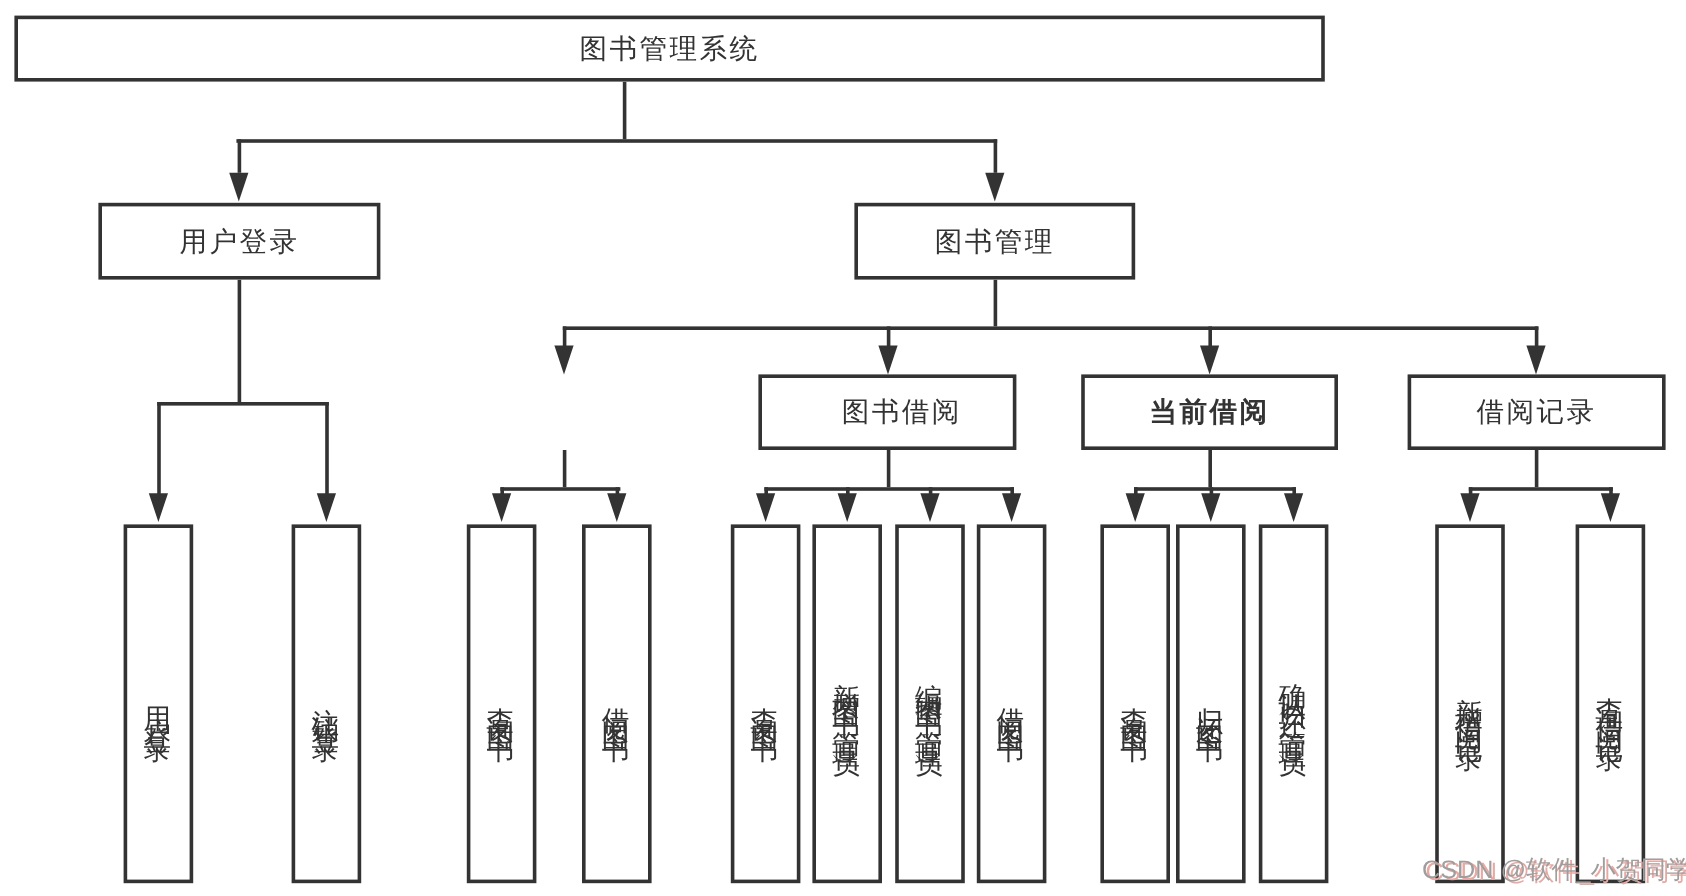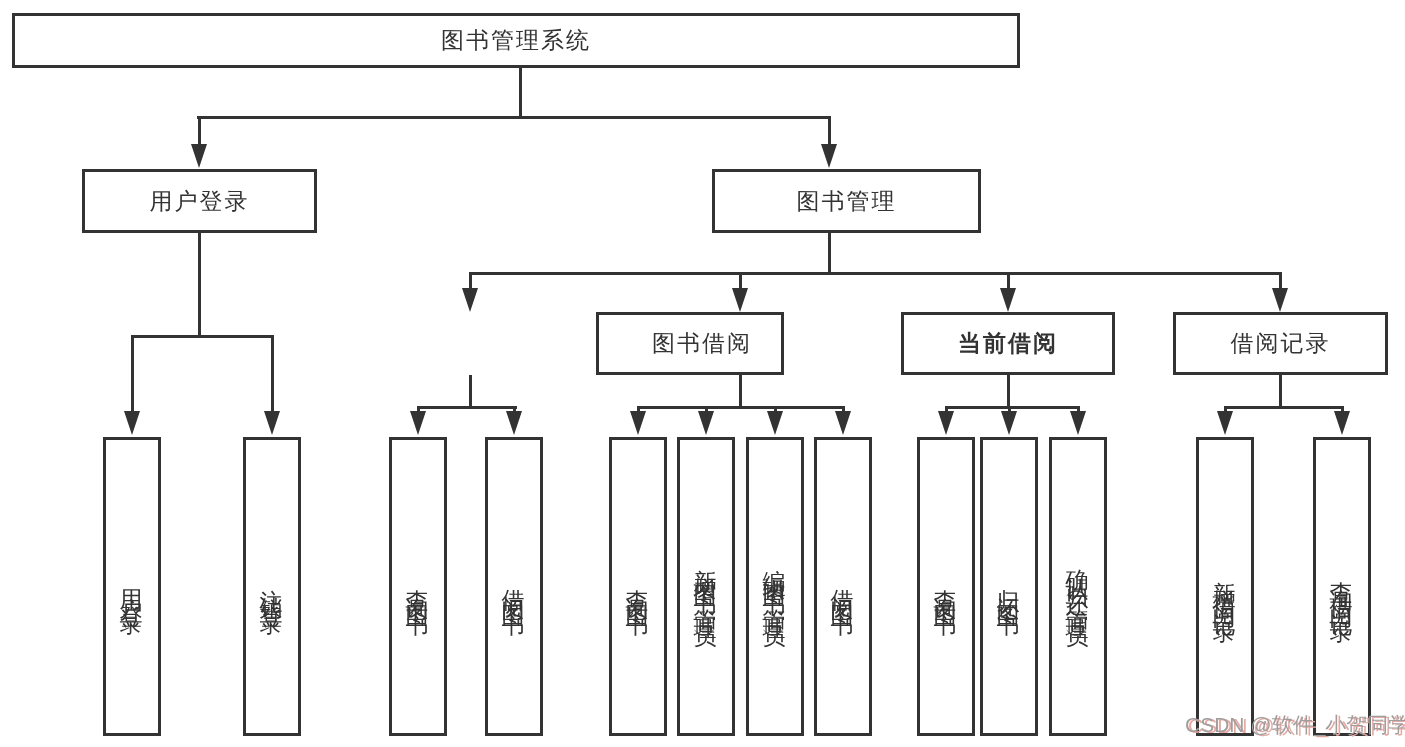--- a/index.html
+++ b/index.html
@@ -114,32 +114,32 @@
   <div class="vl" style="left:1077px;top:406px;height:7px;"></div>
   <div class="ah" style="left:1070px;top:411px;"></div>
 
   <div class="vl" style="left:1279px;top:375px;height:31px;"></div>
   <div class="hl" style="left:1224px;top:406px;width:120px;"></div>
   <div class="vl" style="left:1224px;top:406px;height:7px;"></div>
   <div class="ah" style="left:1217px;top:411px;"></div>
   <div class="vl" style="left:1341px;top:406px;height:7px;"></div>
   <div class="ah" style="left:1334px;top:411px;"></div>
 
-  <div class="hbox" style="left:12px;top:13px;width:1008px;height:55px;">
+  <div class="hbox" style="left:12px;top:13px;width:1092px;height:55px;">
     <span>图书管理系统</span>
   </div>
 
   <div class="hbox" style="left:82px;top:169px;width:235px;height:64px;">
     <span>用户登录</span>
   </div>
-  <div class="hbox" style="left:712px;top:169px;width:269px;height:64px;">
+  <div class="hbox" style="left:712px;top:169px;width:234px;height:64px;">
     <span>图书管理</span>
   </div>
 
-  <div class="hbox" style="left:596px;top:312px;width:188px;height:63px;padding-left:24px;">
+  <div class="hbox" style="left:632px;top:312px;width:215px;height:63px;padding-left:24px;">
     <span>图书借阅</span>
   </div>
   <div class="hbox" style="left:901px;top:312px;width:214px;height:63px;font-weight:bold;">
     <span>当前借阅</span>
   </div>
   <div class="hbox" style="left:1173px;top:312px;width:215px;height:63px;">
     <span>借阅记录</span>
   </div>
 
   <div class="vbox" style="left:103px;top:437px;width:58px;height:299px;">

